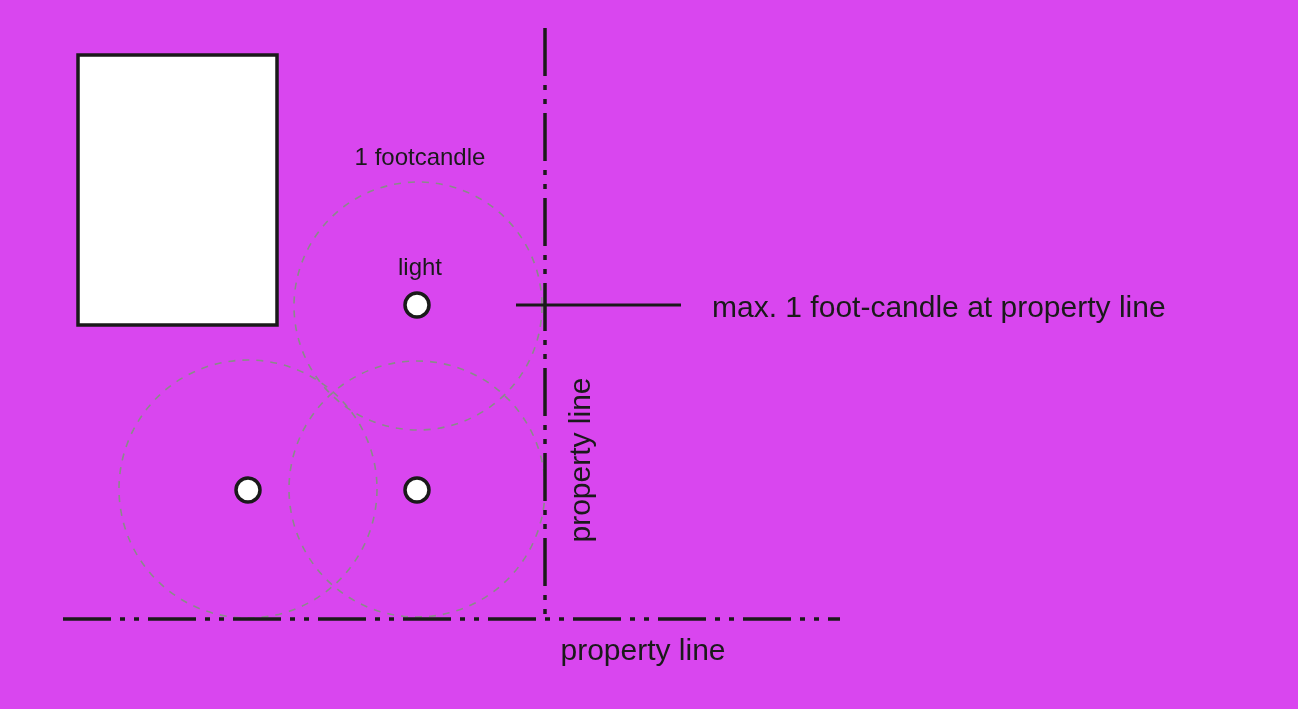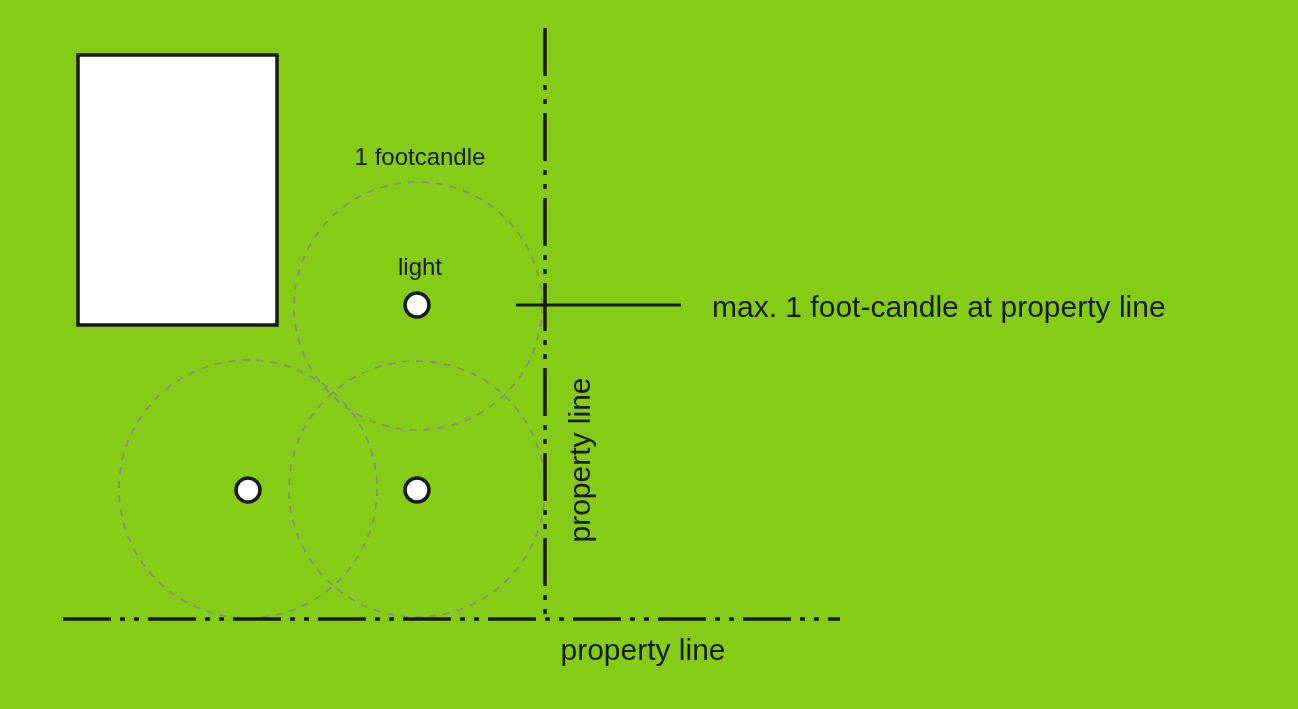--- a/index.html
+++ b/index.html
@@ -5,21 +5,21 @@
   html, body {
     margin: 0;
     padding: 0;
     background: #ffffff;
     font-family: "Liberation Sans", sans-serif;
   }
   .canvas {
     position: relative;
     width: 1298px;
     height: 709px;
-    background: #84cc16;
+    background: #d946ef;
     overflow: hidden;
   }
   svg text {
     font-family: "Liberation Sans", sans-serif;
     fill: #1a1a1a;
   }
   .label-small { font-size: 24px; }
   .label-large { font-size: 30px; }
 </style>
 </head>

